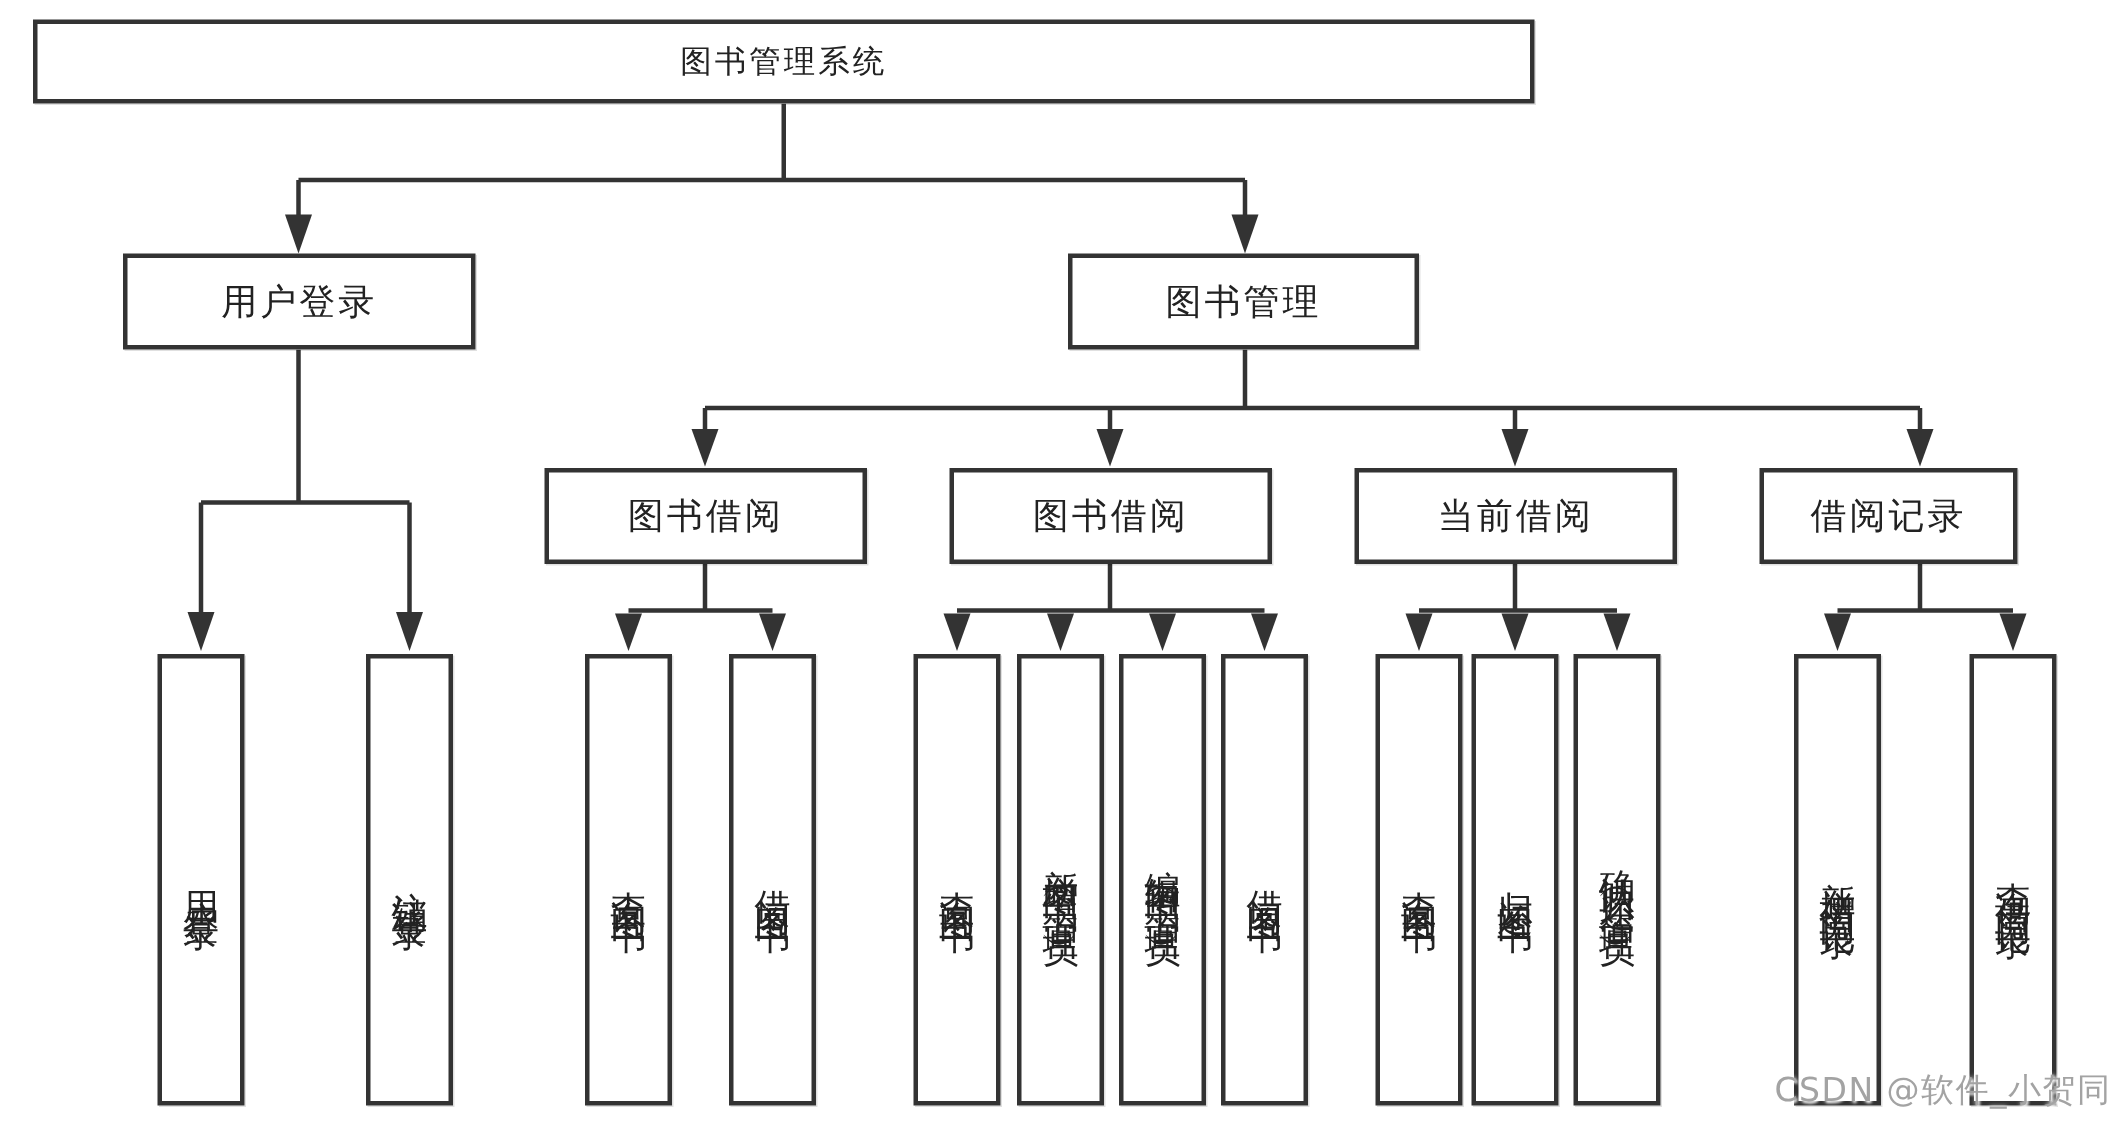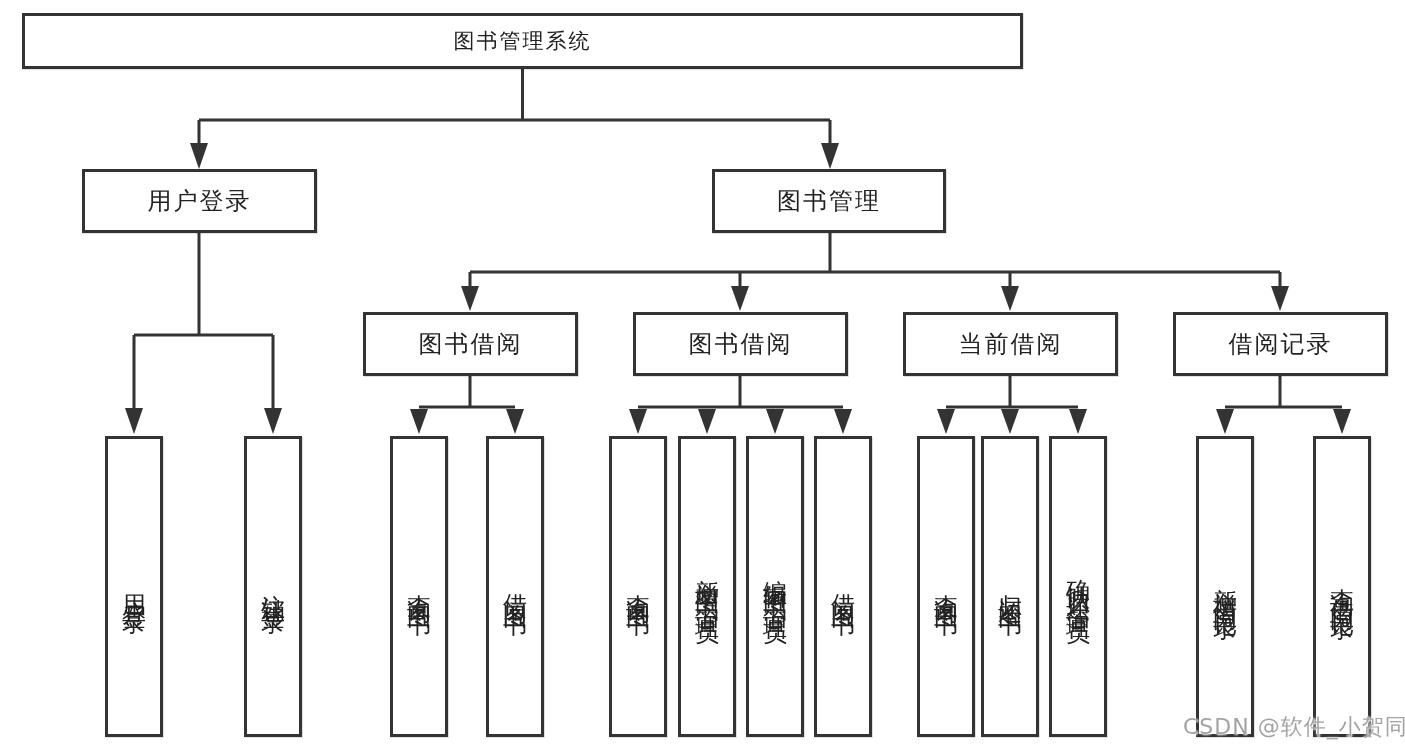--- a/index.html
+++ b/index.html
@@ -94,21 +94,21 @@
 
   <div class="hbox" style="left:363px;top:312px;width:215px;height:64px;">
     <span>图书借阅</span>
   </div>
   <div class="hbox" style="left:633px;top:312px;width:215px;height:64px;align-items:center;">
     <span>图书借阅</span>
   </div>
   <div class="hbox" style="left:903px;top:312px;width:215px;height:64px;">
     <span>当前借阅</span>
   </div>
-  <div class="hbox" style="left:1173px;top:312px;width:215px;height:64px;">
+  <div class="hbox" style="left:1173px;top:312px;width:172px;height:64px;">
     <span>借阅记录</span>
   </div>
 
   <div class="vbox" style="left:105px;top:436px;width:58px;height:301px;">
     <span class="vtext">用户登录</span>
   </div>
   <div class="vbox" style="left:244px;top:436px;width:58px;height:301px;">
     <span class="vtext">注销登录</span>
   </div>
 

